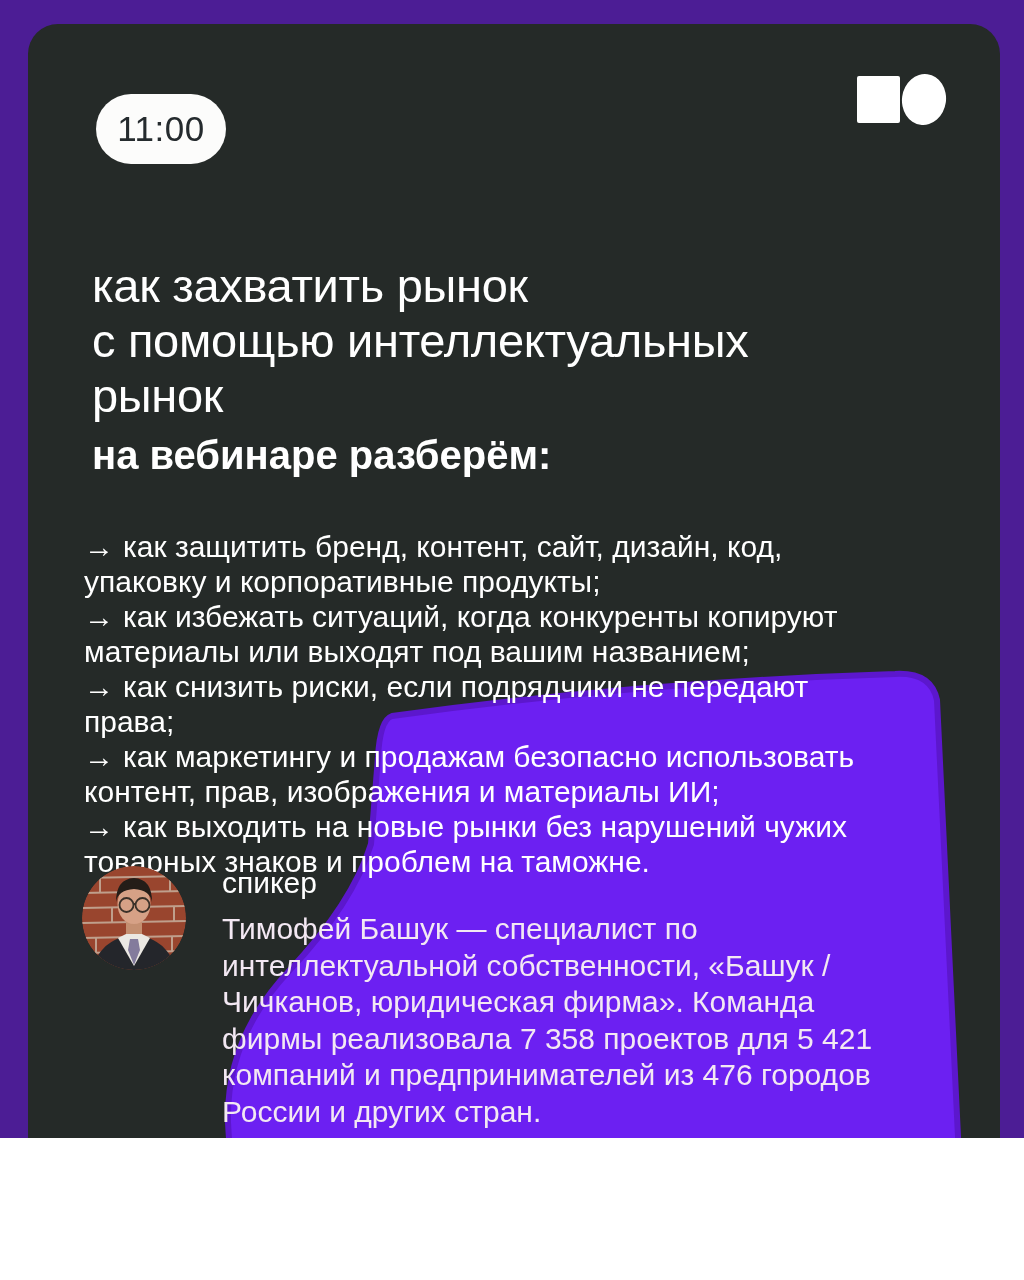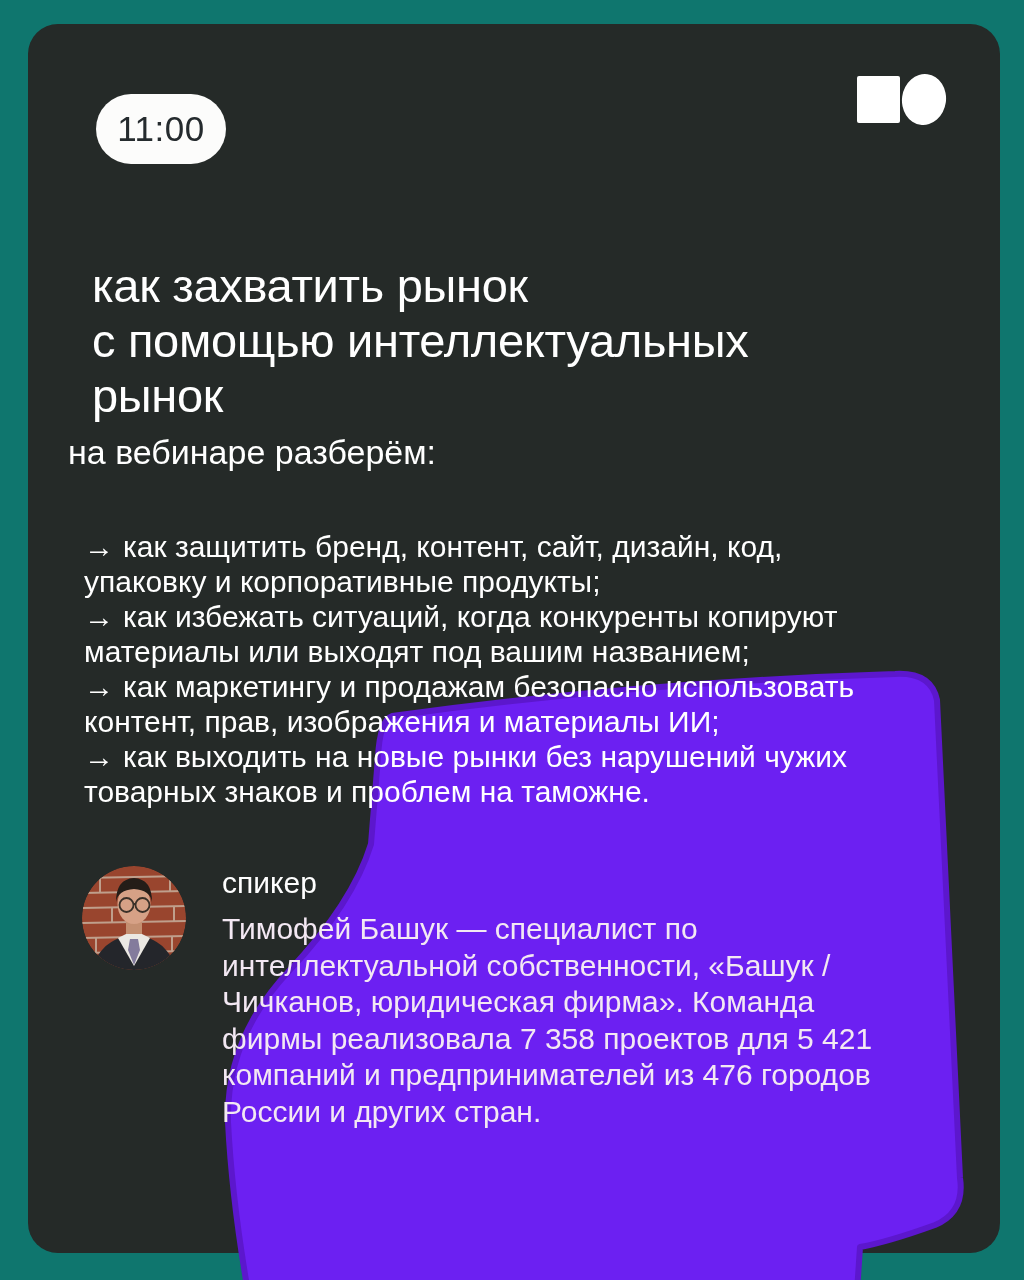--- a/index.html
+++ b/index.html
@@ -1,27 +1,27 @@
 <!DOCTYPE html>
 <html><head>
 <meta charset="utf-8">
 <style>
   html,body{margin:0;padding:0;}
   body{width:1024px;height:1280px;font-family:"Liberation Sans",sans-serif;}
-  .page{position:relative;width:1024px;height:1280px;background:#0f766e;overflow:hidden;}
+  .page{position:relative;width:1024px;height:1138px;background:#4c1d95;overflow:hidden;}
   .card{position:absolute;left:28px;top:24px;width:972px;height:1229px;background:#252a28;border-radius:30px;}
   .blob{position:absolute;left:0;top:0;width:1024px;height:1280px;pointer-events:none;}
   .content{position:absolute;left:0;top:0;width:1024px;height:1280px;}
   .time-pill{position:absolute;left:96px;top:94px;width:130px;height:70px;background:#fcfcfb;border-radius:35px;
              display:flex;align-items:center;justify-content:center;}
   .time-pill span{font-size:35px;color:#252b2e;letter-spacing:0.5px;}
   .logo{position:absolute;left:856px;top:72px;width:100px;height:56px;}
   .title{position:absolute;left:84px;top:250px;width:860px;margin:8px;font-size:47px;line-height:55px;
          font-weight:500;color:#ffffff;letter-spacing:-0.3px;}
-  .agenda-heading{position:absolute;left:68px;top:433px;font-size:34px;font-weight:400;color:#ffffff;}
+  .agenda-heading{position:absolute;left:92px;top:433px;font-size:40px;font-weight:700;color:#ffffff;}
   .agenda{position:absolute;left:84px;top:481px;width:795px;font-size:30px;line-height:35px;color:#ffffff;margin-top:48px;}
   .agenda .arrow{margin-right:9px;}
   .speaker-photo{position:absolute;left:82px;top:866px;width:104px;height:104px;border-radius:50%;}
   .speaker-heading{position:absolute;left:222px;top:866px;font-size:30px;font-weight:400;color:#ffffff;}
   .speaker-bio{position:absolute;left:222px;top:911px;width:662px;margin:0;font-size:30px;line-height:36.5px;
                color:#f3e8f3;}
 </style>
 </head>
 <body>
 
@@ -60,20 +60,21 @@
       <div>как захватить рынок</div>
       <div>с помощью интеллектуальных</div>
       <div>рынок</div>
     </h1>
 
     <div class="agenda-heading">на вебинаре разберём:</div>
 
     <div class="agenda">
       <div class="bullet"><span class="arrow">→</span><span>как защитить бренд, контент, сайт, дизайн, код, упаковку и корпоративные продукты;</span></div>
       <div class="bullet"><span class="arrow">→</span><span>как избежать ситуаций, когда конкуренты копируют материалы или выходят под вашим названием;</span></div>
+      <div class="bullet"><span class="arrow">→</span><span>как снизить риски, если подрядчики не передают права;</span></div>
       <div class="bullet"><span class="arrow">→</span><span>как маркетингу и продажам безопасно использовать контент, прав, изображения и материалы ИИ;</span></div>
       <div class="bullet"><span class="arrow">→</span><span>как выходить на новые рынки без нарушений чужих товарных знаков и проблем на таможне.</span></div>
     </div>
 
     <svg class="speaker-photo" viewBox="0 0 104 104" aria-hidden="true">
       <defs>
           <clipPath id="avclip">
             <circle cx="52" cy="52" r="52"></circle>
           </clipPath>
         </defs>

